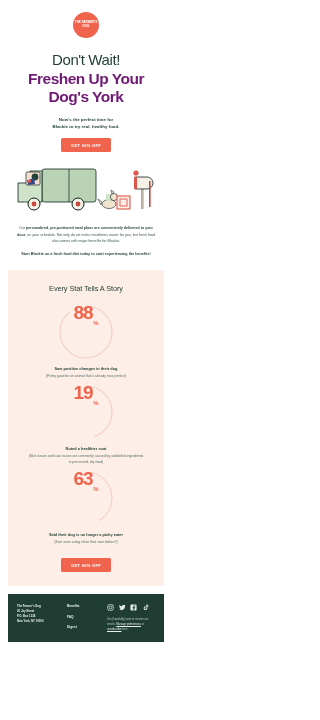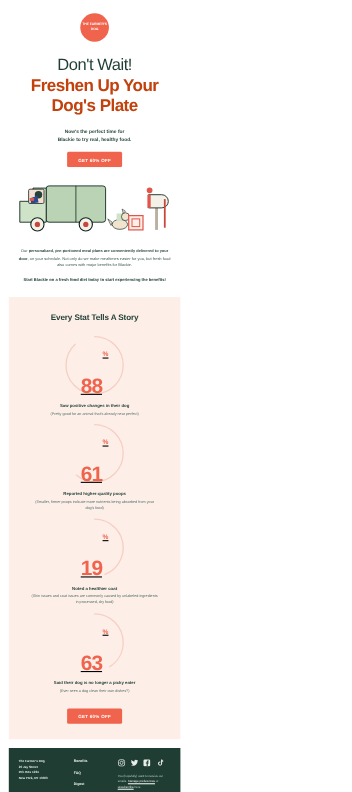--- a/index.html
+++ b/index.html
@@ -41,21 +41,21 @@
   .headline-light {
     font-size: 15px;
     line-height: 1.12;
     color: #1f3d33;
     font-weight: normal;
     letter-spacing: -0.4px;
   }
   .headline-bold {
     font-size: 15.5px;
     line-height: 1.13;
-    color: #c2410c;
+    color: #701a75;
     font-weight: bold;
     letter-spacing: -0.5px;
     margin-top: 1px;
   }
   .subhead {
     font-size: 4.4px;
     line-height: 1.65;
     color: #1f3d33;
     font-weight: bold;
     margin-top: 10px;
@@ -108,40 +108,39 @@
   
   .stats {
     background: #fdeee8;
     margin: 12px 8px 0 8px;
     padding: 14px 6px 14px 6px;
     text-align: center;
     flex: 1 1 auto;
   }
   .stats-title {
     font-size: 7.4px;
-    font-weight: bold;
+    font-weight: normal;
     color: #1f3d33;
     letter-spacing: -0.1px;
     margin-bottom: 10px;
     text-align: center;
   }
   .stat { margin-bottom: 4px; }
   .ring-wrap {
     width: 58px; height: 58px;
     margin: 0 auto;
     position: relative;
   }
   .ring-wrap svg { width: 58px; height: 58px; display: block; }
   .ring-num {
     position: absolute;
     inset: 0;
     display: flex;
-    align-items: flex-end;
+    align-items: flex-start;
     justify-content: center;
-    text-decoration: underline;
   }
   .ring-num .val {
     font-size: 19px;
     font-weight: bold;
     color: #f0634c;
     letter-spacing: -0.9px;
     line-height: 1;
   }
   .ring-num .pct {
     font-size: 6px;
@@ -206,21 +205,21 @@
 <body>
 
 <div class="email">
 
   <div class="hero">
     <div class="logo">
       <span>The Farmer's Dog</span>
     </div>
     <div class="headline-light">Don't Wait!</div>
     <div class="headline-bold">Freshen Up Your</div>
-    <div class="headline-bold">Dog's Plate</div>
+    <div class="headline-bold">Dog's York</div>
     <div class="subhead">
       <div>Now's the perfect time for</div>
       <div>Blackie to try real, healthy food.</div>
     </div>
     <button class="cta">Get 60% Off</button>
   </div>
 
   <div class="illo-wrap">
     <svg class="illo" viewBox="0 0 156 56">
 
@@ -273,33 +272,20 @@
         </svg>
         <div class="ring-num">
           <span class="val">88</span>
           <span class="pct">%</span>
         </div>
       </div>
       <div class="stat-label">Saw positive changes in their dog</div>
       <div class="stat-note">(Pretty good for an animal that's already near perfect)</div>
     </div>
 
-    <div class="stat">
-      <div class="ring-wrap">
-        <svg viewBox="0 0 58 58">
-          <circle cx="29" cy="29" r="26" fill="none" stroke="#f7cfc2" stroke-width="1.2" stroke-dasharray="99.7 163.4" stroke-linecap="round" transform="rotate(-90 29 29)"></circle>
-        </svg>
-        <div class="ring-num">
-          <span class="val">61</span>
-          <span class="pct">%</span>
-        </div>
-      </div>
-      <div class="stat-label">Reported higher-quality poops</div>
-      <div class="stat-note">(Smaller, firmer poops indicate more nutrients being absorbed from your dog's food)</div>
-    </div>
 
     <div class="stat">
       <div class="ring-wrap">
         <svg viewBox="0 0 58 58">
           <circle cx="29" cy="29" r="26" fill="none" stroke="#f7cfc2" stroke-width="1.2" stroke-dasharray="71.9 163.4" stroke-linecap="round" transform="rotate(-90 29 29)"></circle>
         </svg>
         <div class="ring-num">
           <span class="val">19</span>
           <span class="pct">%</span>
         </div>

